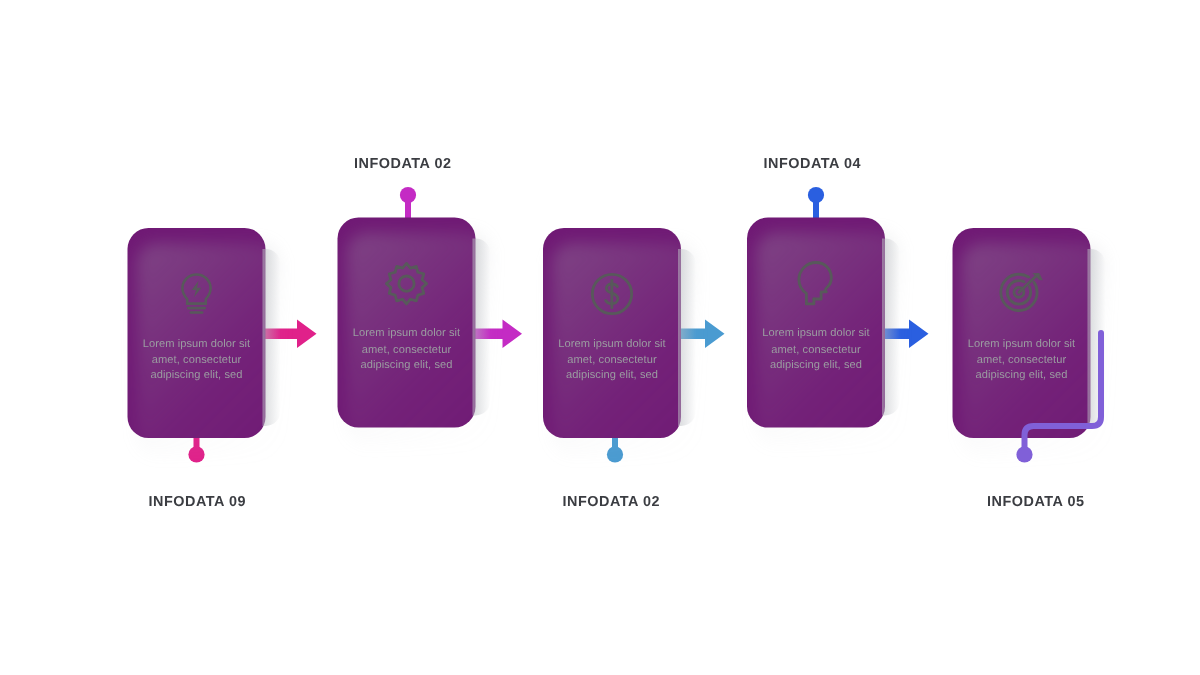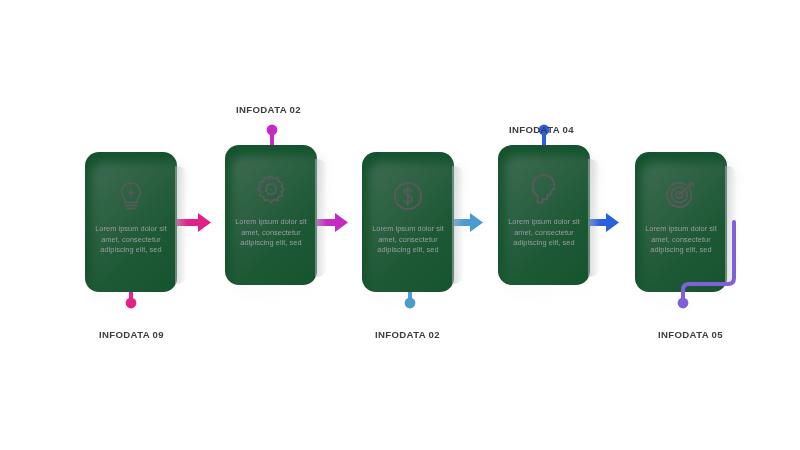--- a/index.html
+++ b/index.html
@@ -8,21 +8,21 @@
     background:#ffffff;
     font-family:"Liberation Sans", sans-serif;
     overflow:hidden;
   }
   #stage { position:relative; width:800px; height:450px; }
 
   
   .card {
     position:absolute;
     width:92px; height:140px;
-    background:#14532d;
+    background:#701a75;
     border-radius:14px;
     z-index:3;
   }
   
   .card::before{
     content:"";
     position:absolute;
     left:6px; top:10px; right:-10px; bottom:-12px;
     background:linear-gradient(135deg, rgba(160,163,168,.30), rgba(190,193,198,.05) 60%, rgba(255,255,255,0));
     border-radius:14px;
@@ -154,21 +154,21 @@
 
   <div class="card" style="left:498px; top:145px;">
     <div class="card-icon">
       <svg width="30" height="34" viewBox="0 0 30 34">
         <path d="M8.6,30.6 L8.6,23.6 C5.6,21.6 3.6,18.3 3.6,14.4 C3.6,8 8.9,3 15,3 C21.1,3 25.2,7.6 25.2,13.4 C25.2,16.1 24.2,17.9 22.6,19.3 C21.6,20.2 21.2,20.6 21.2,21.4 C21.2,22.2 21.9,22.6 21.9,22.6 L18.4,22.6 L18.4,27.3 L13.6,27.3" fill="none" stroke="#58595b" stroke-width="1.9" stroke-linejoin="round" stroke-linecap="round"></path>
         <path d="M8.6,30.6 L13.6,30.6 L13.6,27.3" fill="none" stroke="#58595b" stroke-width="1.9" stroke-linejoin="round" stroke-linecap="round"></path>
       </svg>
     </div>
     <div class="card-text">Lorem ipsum dolor sit amet, consectetur adipiscing elit, sed</div>
   </div>
-  <div class="label" style="left:509px; top:104px;margin-top:20px;">INFODATA 04</div>
+  <div class="label" style="left:509px; top:104px;">INFODATA 04</div>
 
   <div class="card" style="left:635px; top:152px;">
     <div class="card-icon">
       <svg width="34" height="32" viewBox="0 0 34 32">
         <path d="M25.4,8.2 C26.7,10.1 27.4,12.4 27.4,14.9 C27.4,21.6 22,27 15.3,27 C8.6,27 3.2,21.6 3.2,14.9 C3.2,8.2 8.6,2.8 15.3,2.8 C17.7,2.8 19.9,3.5 21.8,4.7" fill="none" stroke="#58595b" stroke-width="1.9" stroke-linecap="round"></path>
         <path d="M22.3,11.2 C22.8,12.3 23.1,13.6 23.1,14.9 C23.1,19.2 19.6,22.7 15.3,22.7 C11,22.7 7.5,19.2 7.5,14.9 C7.5,10.6 11,7.1 15.3,7.1 C16.5,7.1 17.7,7.4 18.7,7.9" fill="none" stroke="#58595b" stroke-width="1.9" stroke-linecap="round"></path>
         <circle cx="15.3" cy="14.9" r="3.3" fill="none" stroke="#58595b" stroke-width="1.9"></circle>
         <line x1="15.3" y1="14.9" x2="26.6" y2="4.2" stroke="#58595b" stroke-width="1.9" stroke-linecap="round"></line>
         <path d="M24.2,2.2 L28.9,2.0 L28.7,6.6 L26.6,4.2 Z" fill="#58595b"></path>
         <path d="M28.9,2.0 L31.2,6.8 L28.7,6.6 Z" fill="#58595b"></path>

